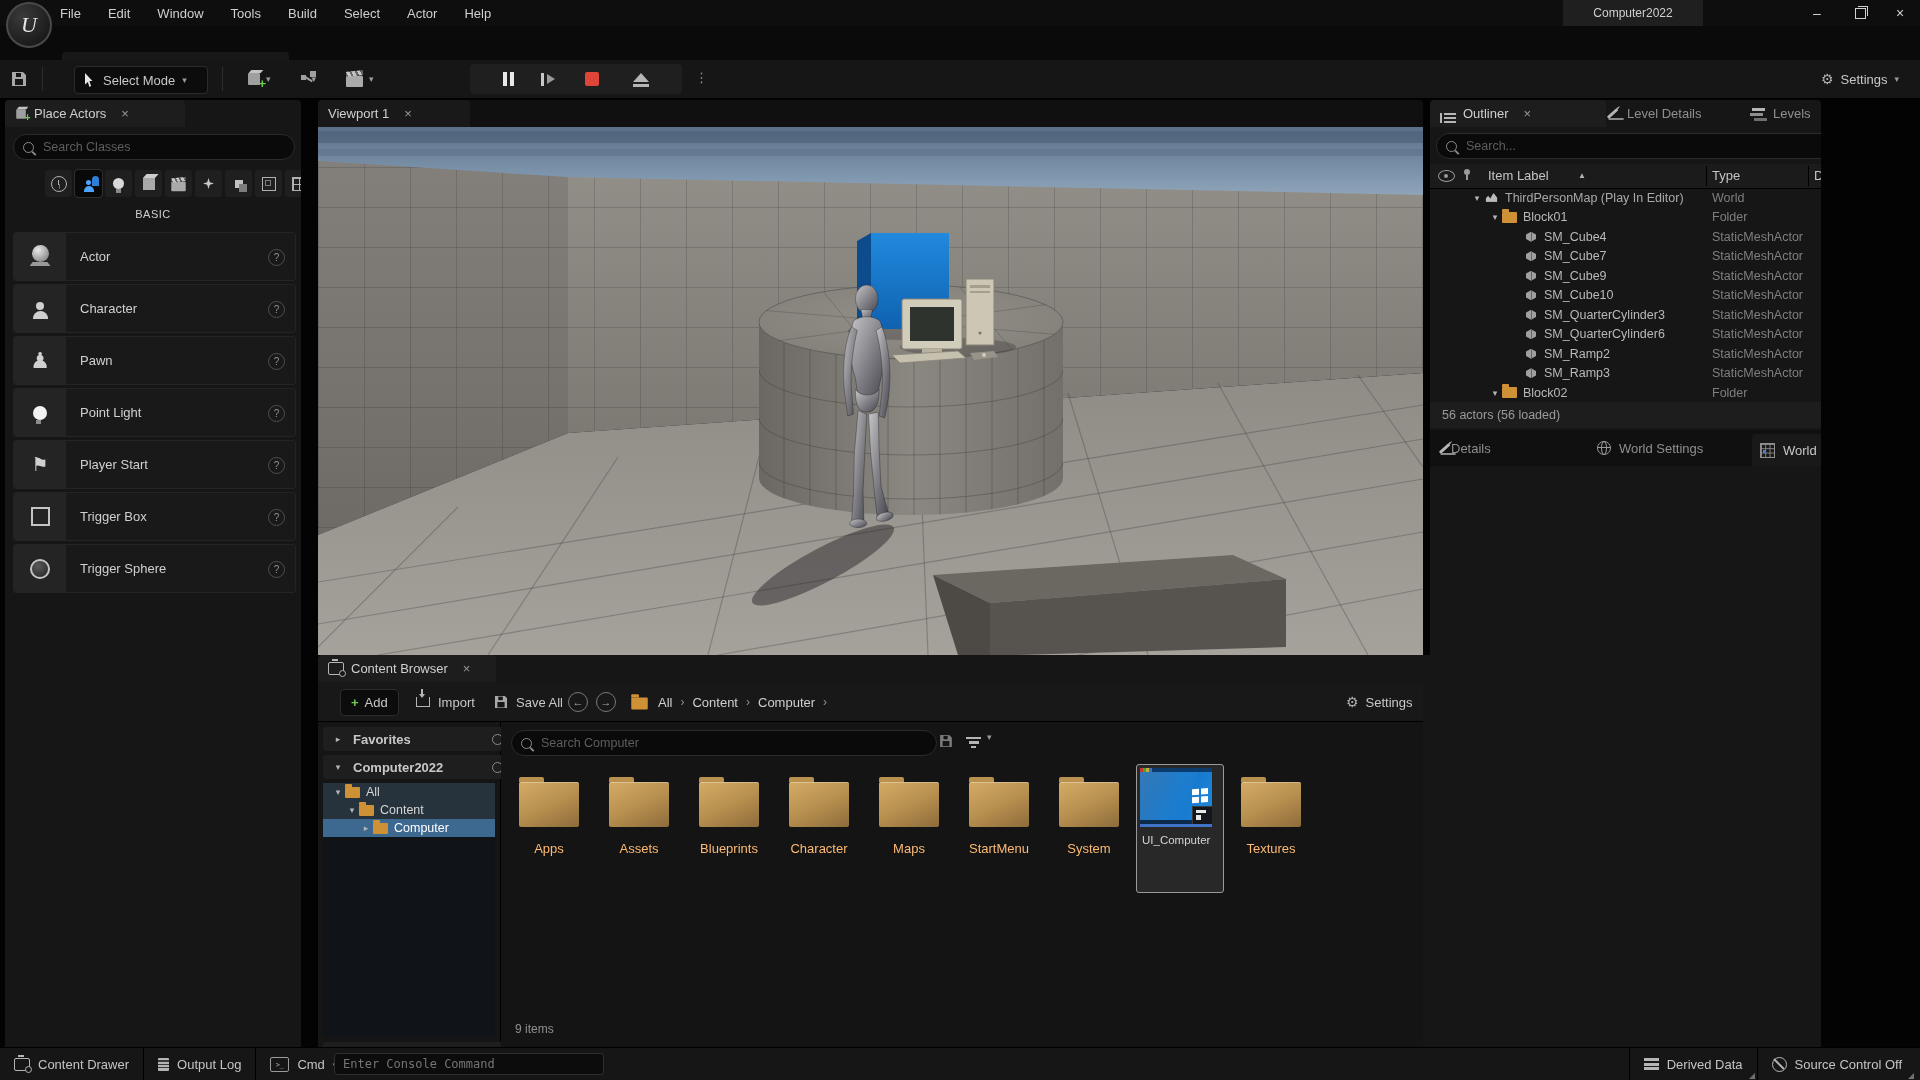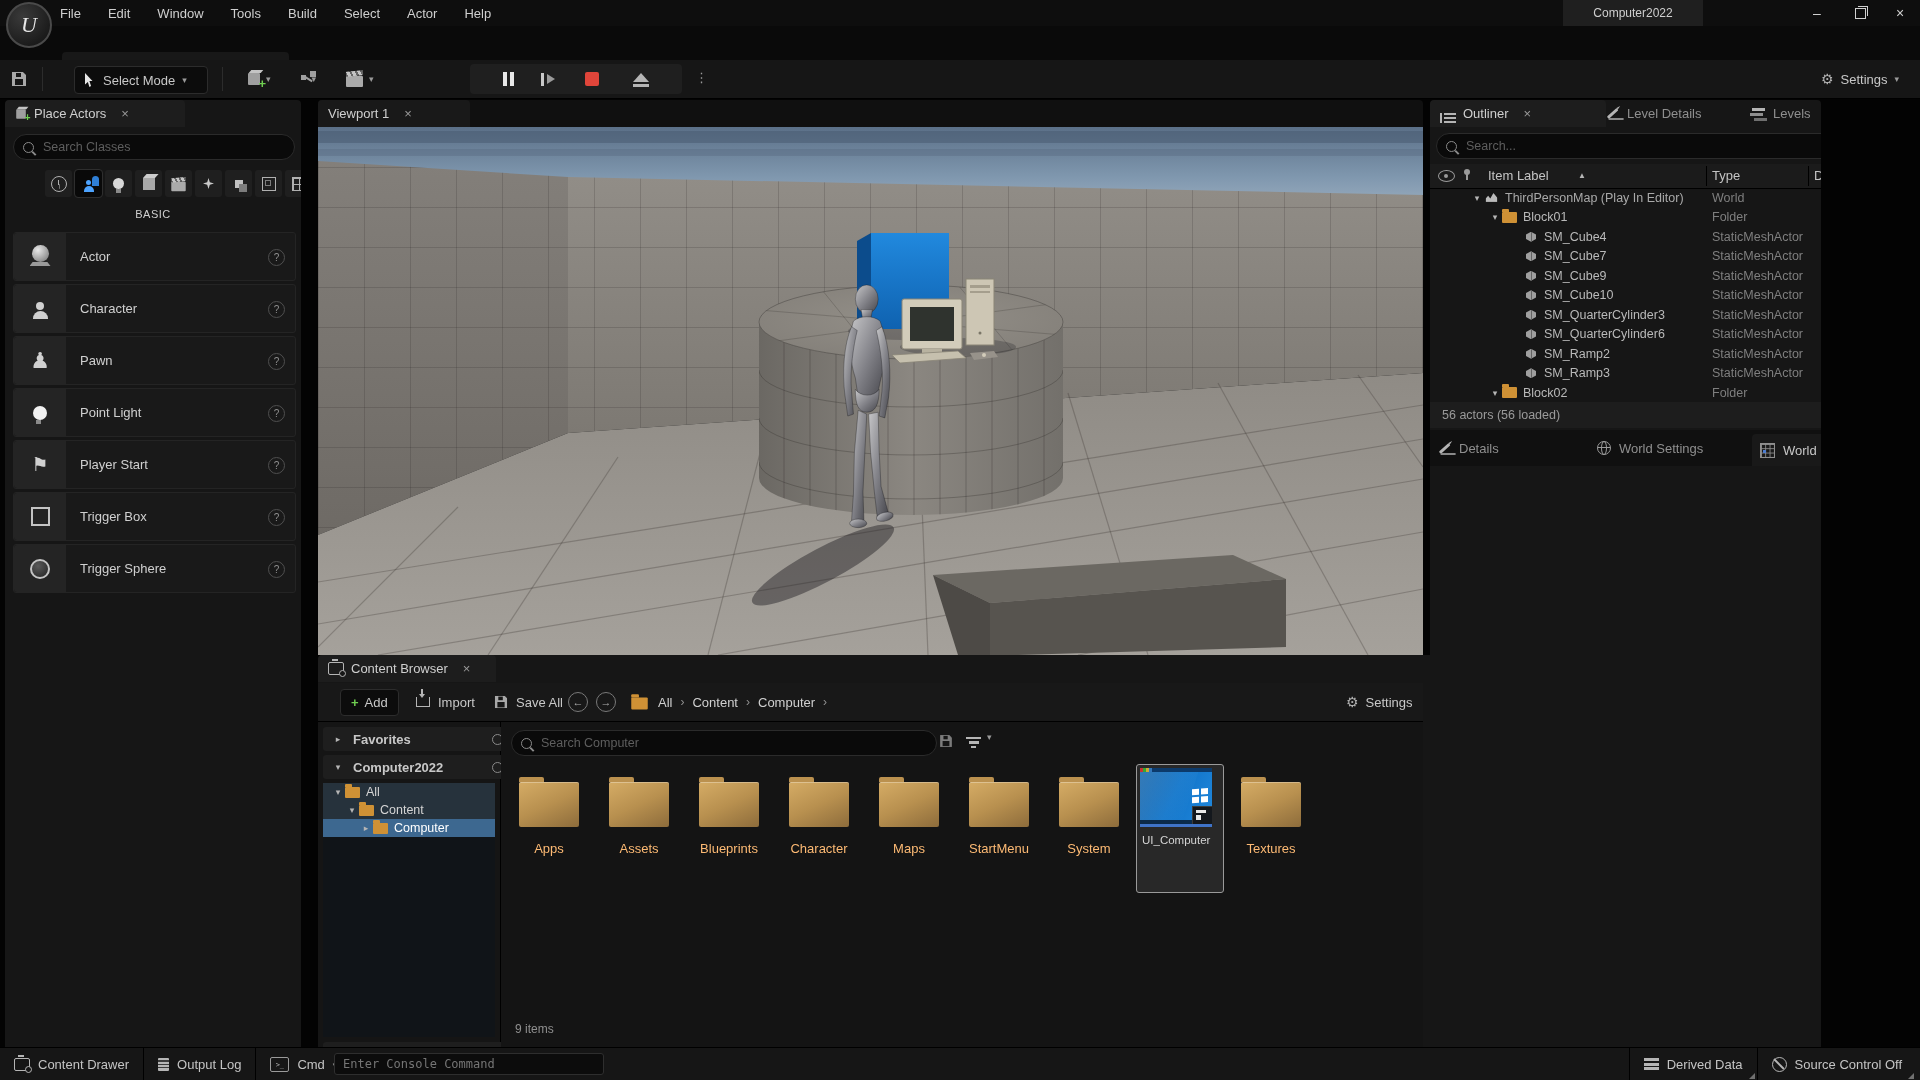--- a/index.html
+++ b/index.html
@@ -726,21 +726,21 @@
       <span style="margin-left:6px">Block02</span>
       <span class="otype">Folder</span>
     </div>
   </div>
   <div class="r" style="left:479px;top:90px;width:6px;height:120px;background:#5a5a5a;border-radius:3px"></div>
   <div class="r row" style="left:0;top:302px;width:488px;height:26px;background:#1d1d1d;padding-left:12px;color:#9a9a9a;font-size:12.5px">
     <span>56 actors (56 loaded)</span>
   </div>
 
   <div class="r" style="left:0;top:330px;width:488px;height:36px;background:#101010">
-    <div class="r row" style="left:8px;top:0;height:36px;gap:8px">
+    <div class="r row" style="left:8px;top:0;height:36px;">
       <span class="ic i-pen"></span>
       <span class="dim">Details</span>
     </div>
     <div class="r row" style="left:167px;top:0;height:36px;gap:8px">
       <span class="ic i-globe"></span>
       <span class="dim">World Settings</span>
     </div>
     <div class="r row" style="left:322px;top:4px;height:32px;width:166px;background:#191919;border-radius:4px 4px 0 0;gap:8px;padding-left:8px">
       <span class="ic i-wpgrid"></span>
       <span>World Partition</span>

